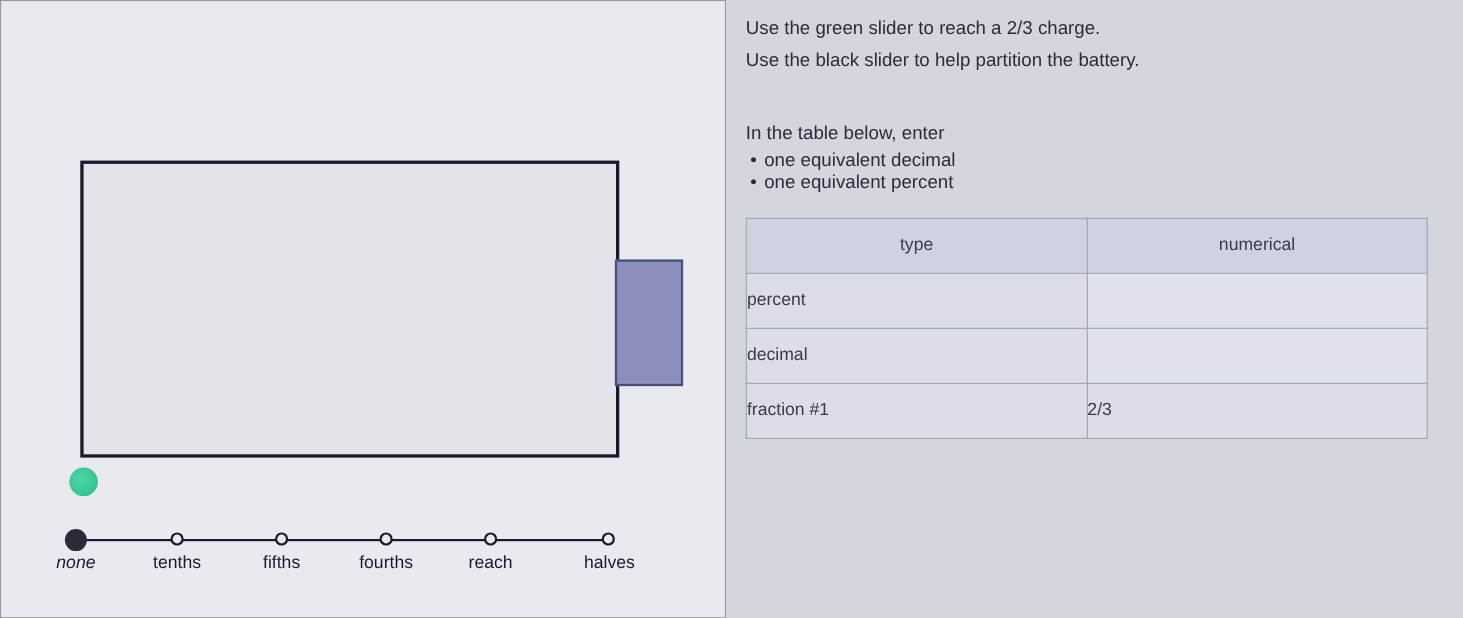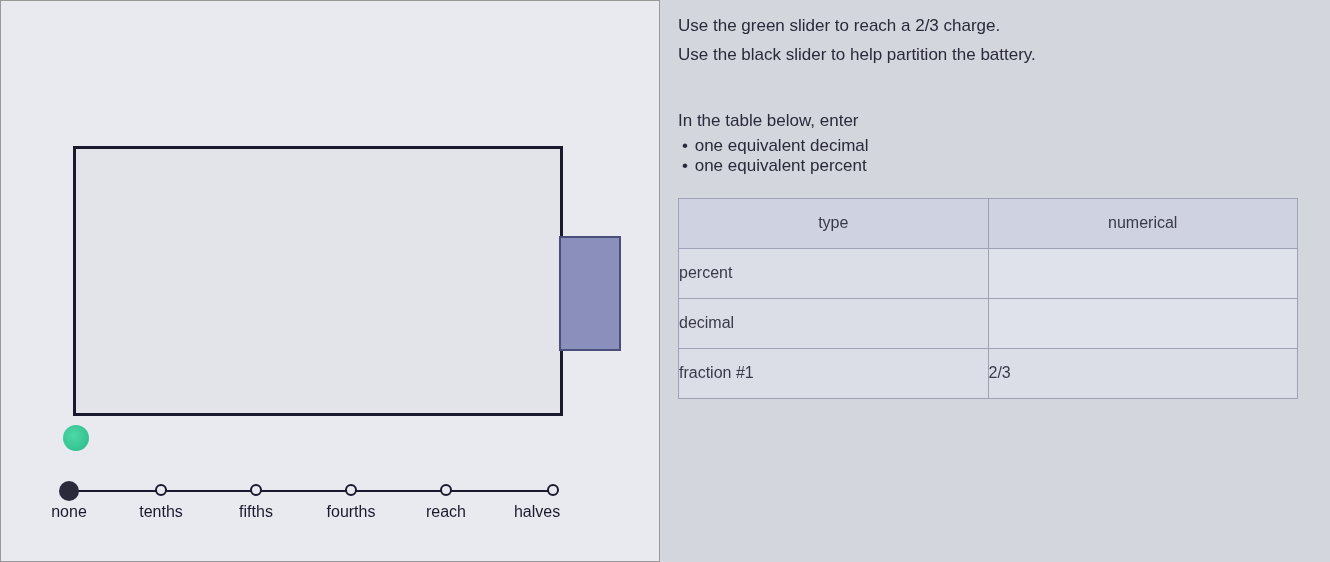--- a/index.html
+++ b/index.html
@@ -141,31 +141,31 @@
 <div class="container">
   <div class="left-panel">
     <div class="battery"></div>
     <div class="battery-tip"></div>
     <div class="green-slider-handle"></div>
 
     <div class="black-slider-track"></div>
     <div class="black-slider-handle"></div>
 
     <div id="ticks-holder">
-        <div class="tick-label" style="left: 68px;">none</div>
+        <div class="tick-label" style="left: 68px; font-style: italic;">none</div>
         <div class="tick" style="left: 154px;"></div>
         <div class="tick-label" style="left: 160px;">tenths</div>
         <div class="tick" style="left: 249px;"></div>
         <div class="tick-label" style="left: 255px;">fifths</div>
         <div class="tick" style="left: 344px;"></div>
         <div class="tick-label" style="left: 350px;">fourths</div>
         <div class="tick" style="left: 439px;"></div>
         <div class="tick-label" style="left: 445px;">reach</div>
         <div class="tick" style="left: 546px;"></div>
-        <div class="tick-label" style="left: 536px;">halves</div>
+        <div class="tick-label" style="left: 553px;">halves</div>
       </div>
   </div>
 
   <div class="right-panel">
     <div class="instructions">
       <p>Use the green slider to reach a 2/3 charge.</p>
       <p>Use the black slider to help partition the battery.</p>
     </div>
     <div class="sub-instructions">
       <p>In the table below, enter</p>

